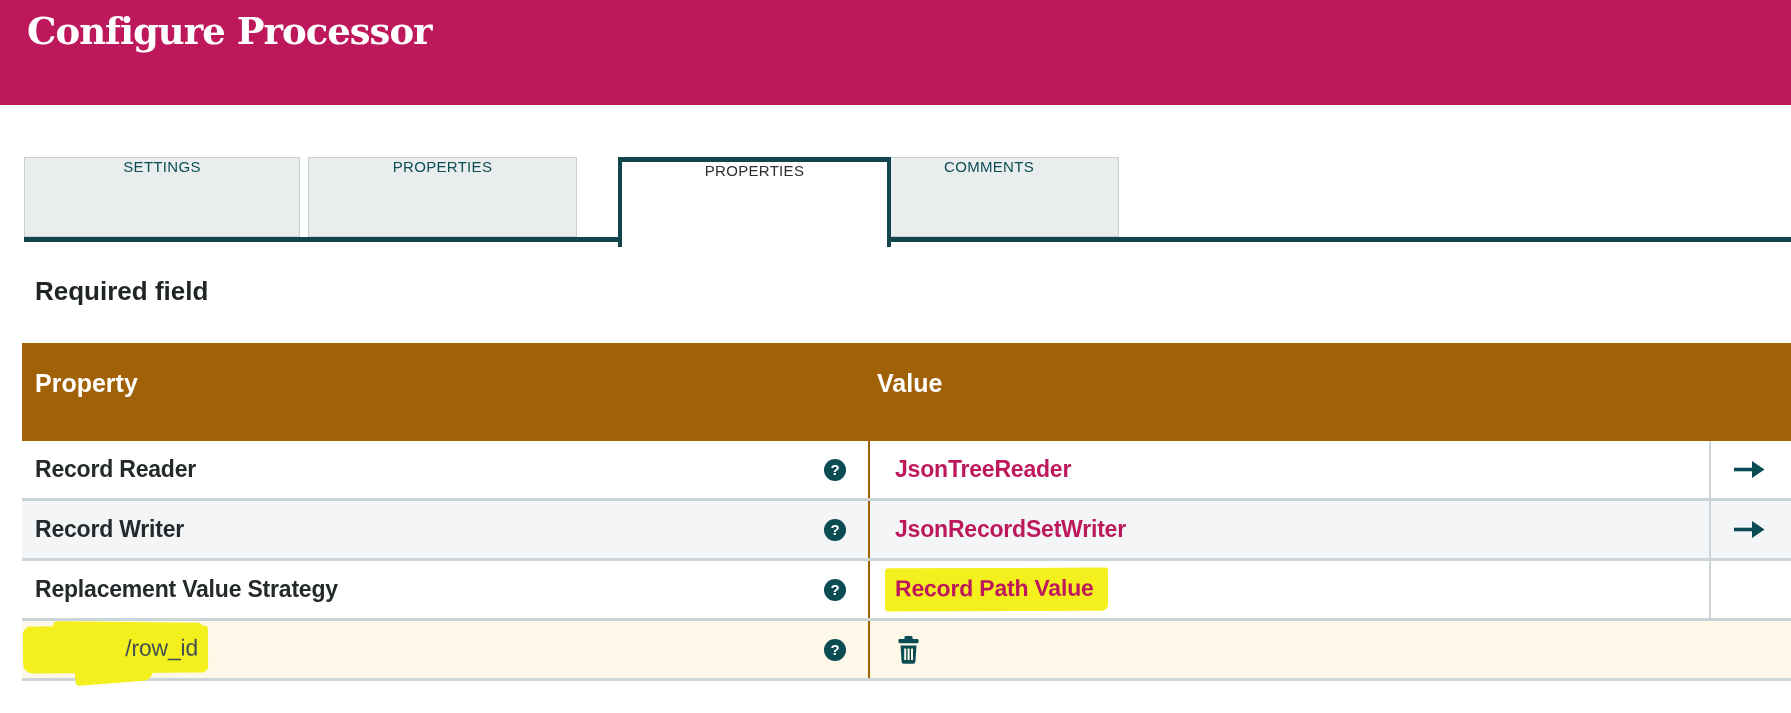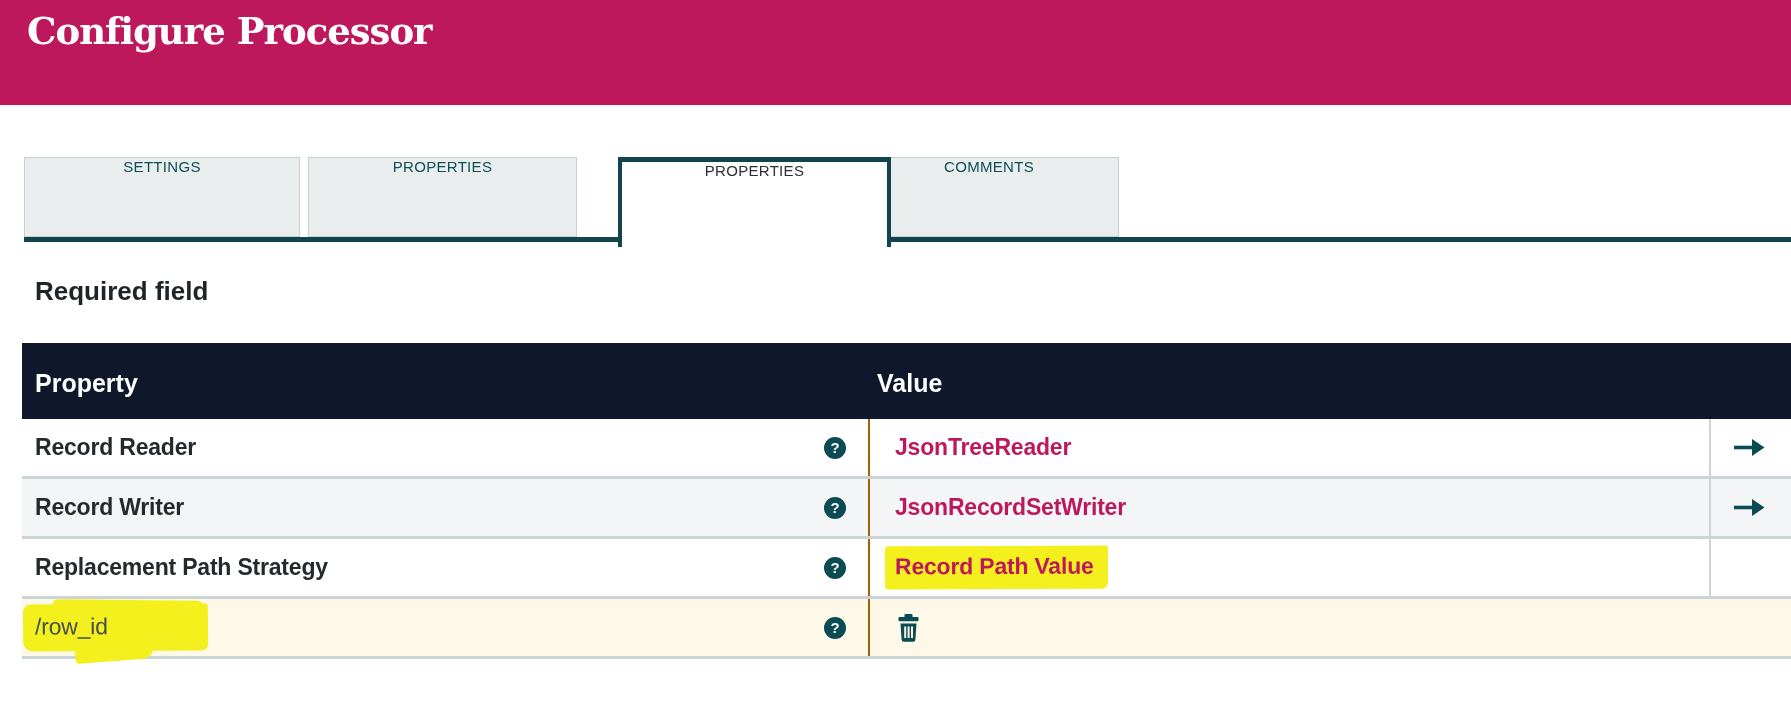--- a/index.html
+++ b/index.html
@@ -24,27 +24,27 @@
   .tab-comments   { left:835px; width:260px; }
   .tab-active { left:558px; width:273px; height:90px; background:#ffffff;
                 border:none; border-top:5px solid #11444B; border-left:4px solid #11444B; border-right:4px solid #11444B;
                 color:#2E2E2E; z-index:2;margin-left:36px; }
 
   
   .required-note { position:absolute; left:35px; top:276px; font-size:26px; font-weight:700; color:#1F2426; }
 
   
   .ptable { position:absolute; left:22px; top:343px; width:1769px; }
-  .thead { position:relative; height:76px; background:#0f172a; color:#ffffff; font-weight:700; font-size:25px; }
+  .thead { position:relative; height:98px; background:#a16207; color:#ffffff; font-weight:700; font-size:25px; }
   .th-prop  { position:absolute; left:13px;  top:0; height:80px; display:flex; align-items:center; }
   .th-value { position:absolute; left:855px; top:0; height:80px; display:flex; align-items:center; }
 
   .prow { display:flex; height:60px; border-bottom:3px solid #CBD5D8; background:#ffffff; }
   .prow.alt { background:#F3F5F6; }
-  .prow.newprop { background:#FDF8E7; }
+  .prow.newprop { background:#FDF8E7;text-align:right; }
 
   .cell-prop  { position:relative; width:848px; border-right:2px solid #a16207;
                 display:flex; align-items:center; padding-left:13px; }
   .cell-value { position:relative; width:841px; border-right:2px solid #CBD5D8;
                 display:flex; align-items:center; padding-left:25px; }
   .cell-action{ position:relative; width:76px; display:flex; align-items:center; justify-content:center; }
 
   .prop-name  { font-size:23px; font-weight:700; color:#24292B; letter-spacing:-0.2px; }
   .value-text { font-size:23px; font-weight:700; color:#be185d; letter-spacing:-0.2px; }
   .plain      { font-weight:400; color:#434E51; }
@@ -134,21 +134,21 @@
           <svg width="31" height="17" viewBox="0 0 31 17">
               <path d="M0 6.7 h20 v3.6 h-20 z" fill="#0B4B53"></path>
               <path d="M18 0 L30.5 8.5 L18 17 Z" fill="#0B4B53"></path>
             </svg>
         </span>
       </div>
     </div>
 
     <div class="prow">
       <div class="cell-prop">
-        <span class="prop-name">Replacement Path Strategy</span>
+        <span class="prop-name">Replacement Value Strategy</span>
         <span class="help-icon">?</span>
       </div>
       <div class="cell-value">
         <span class="value-text hl hl-strategy">Record Path Value</span>
       </div>
       <div class="cell-action"></div>
     </div>
 
     <div class="prow newprop">
       <div class="cell-prop">

